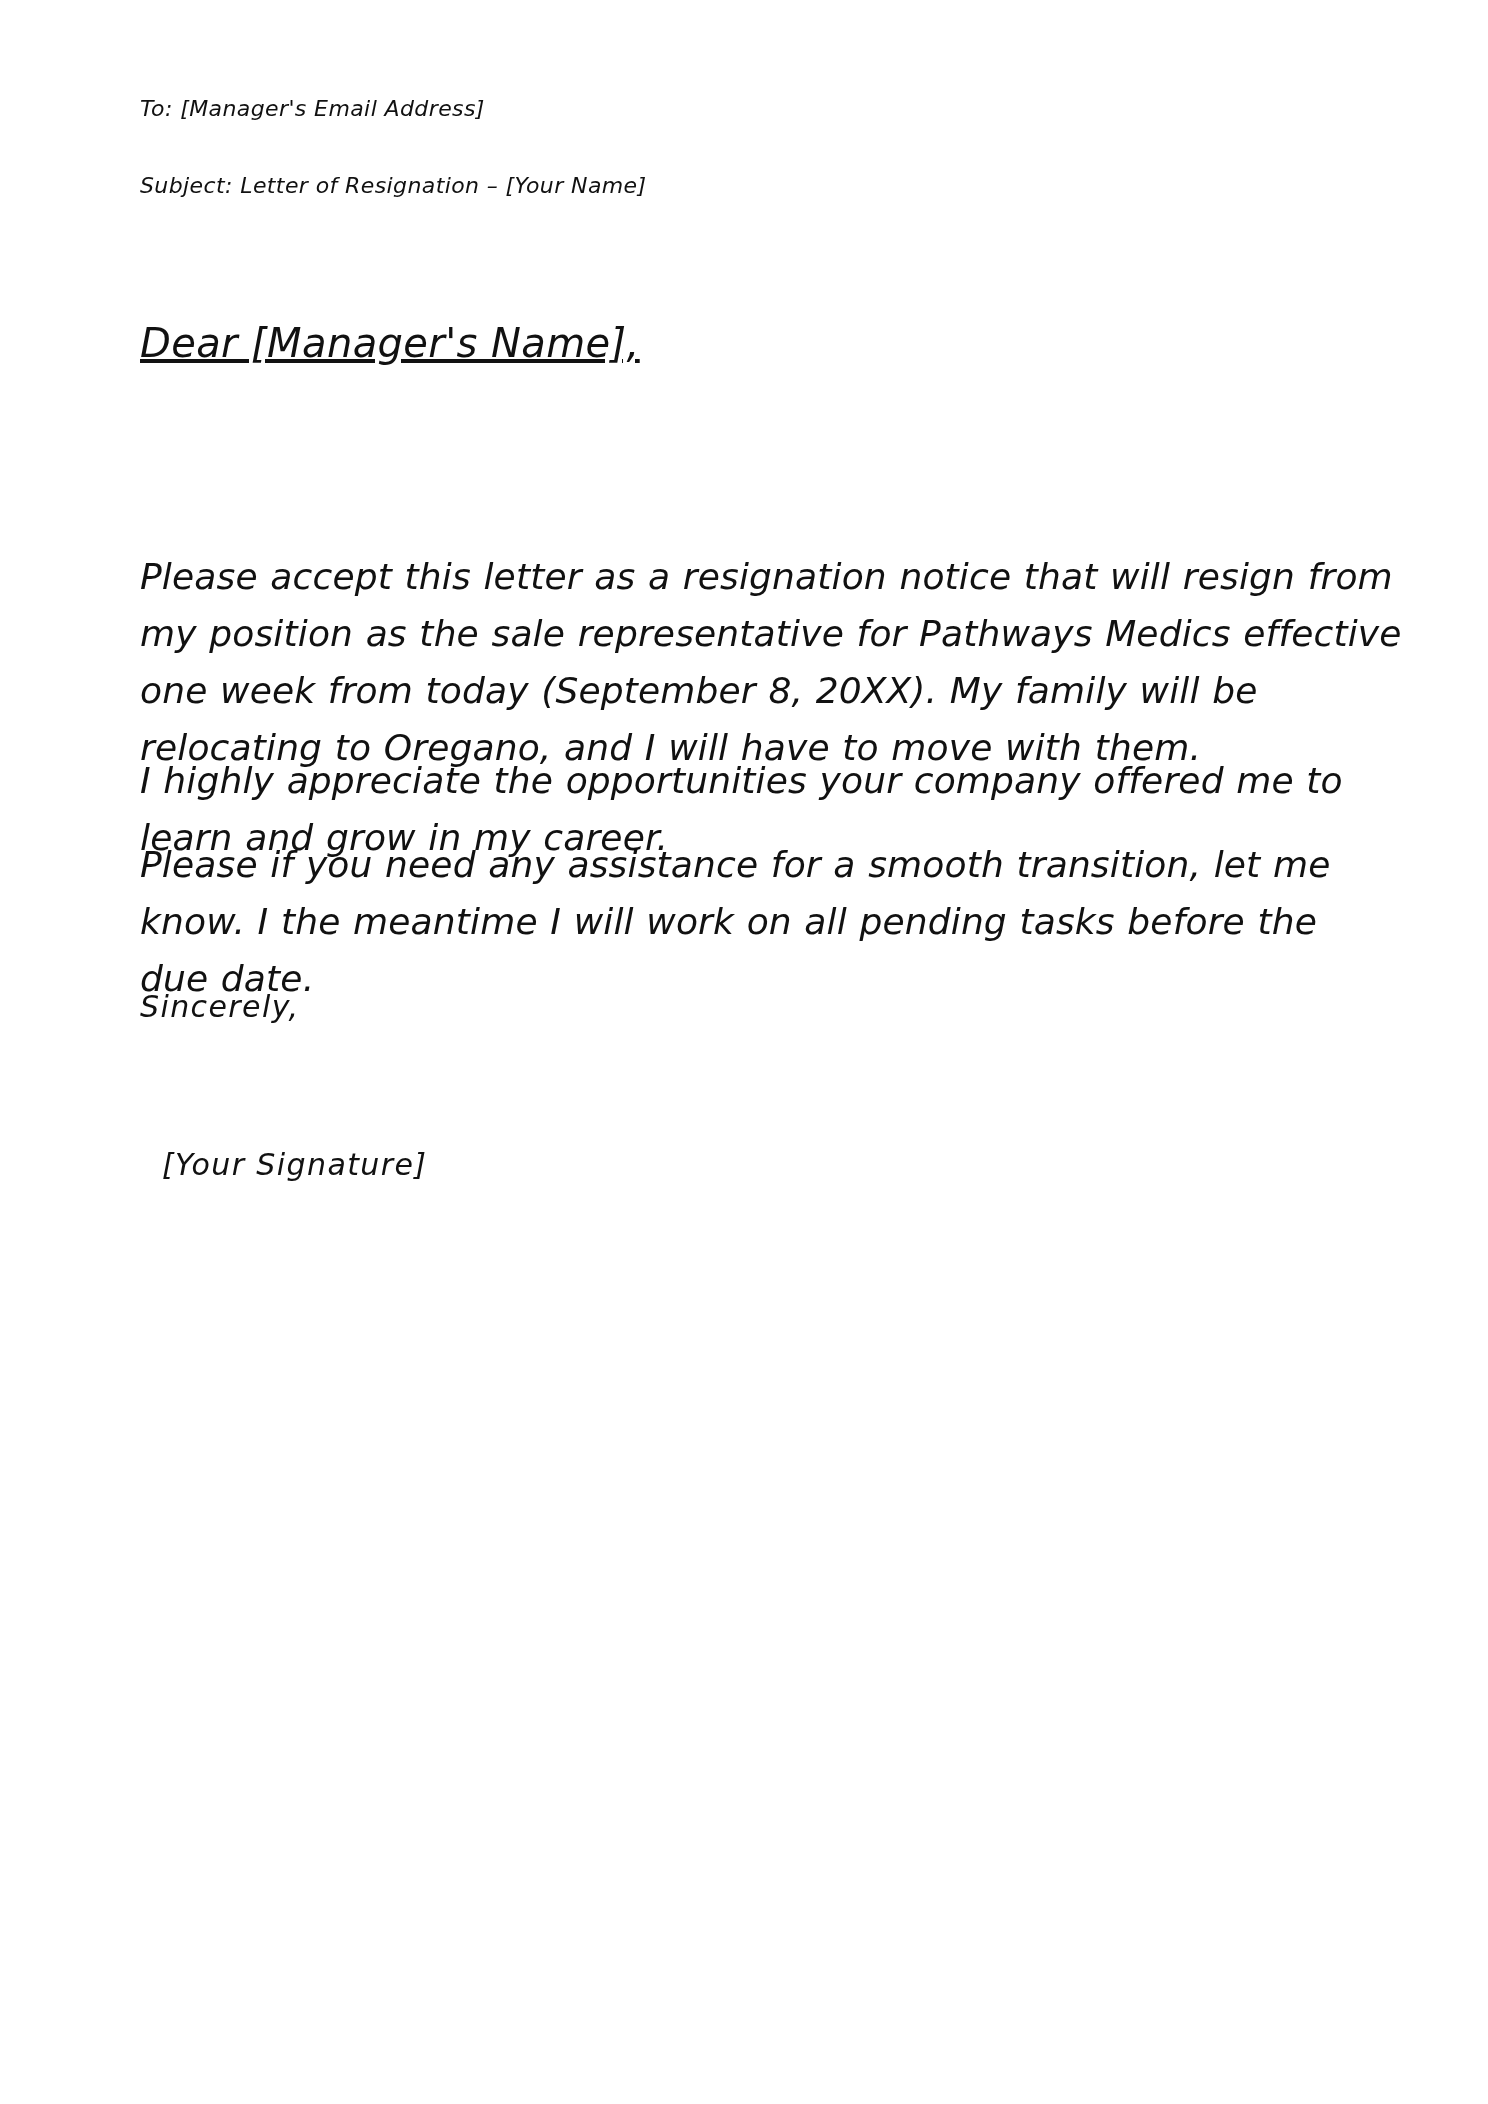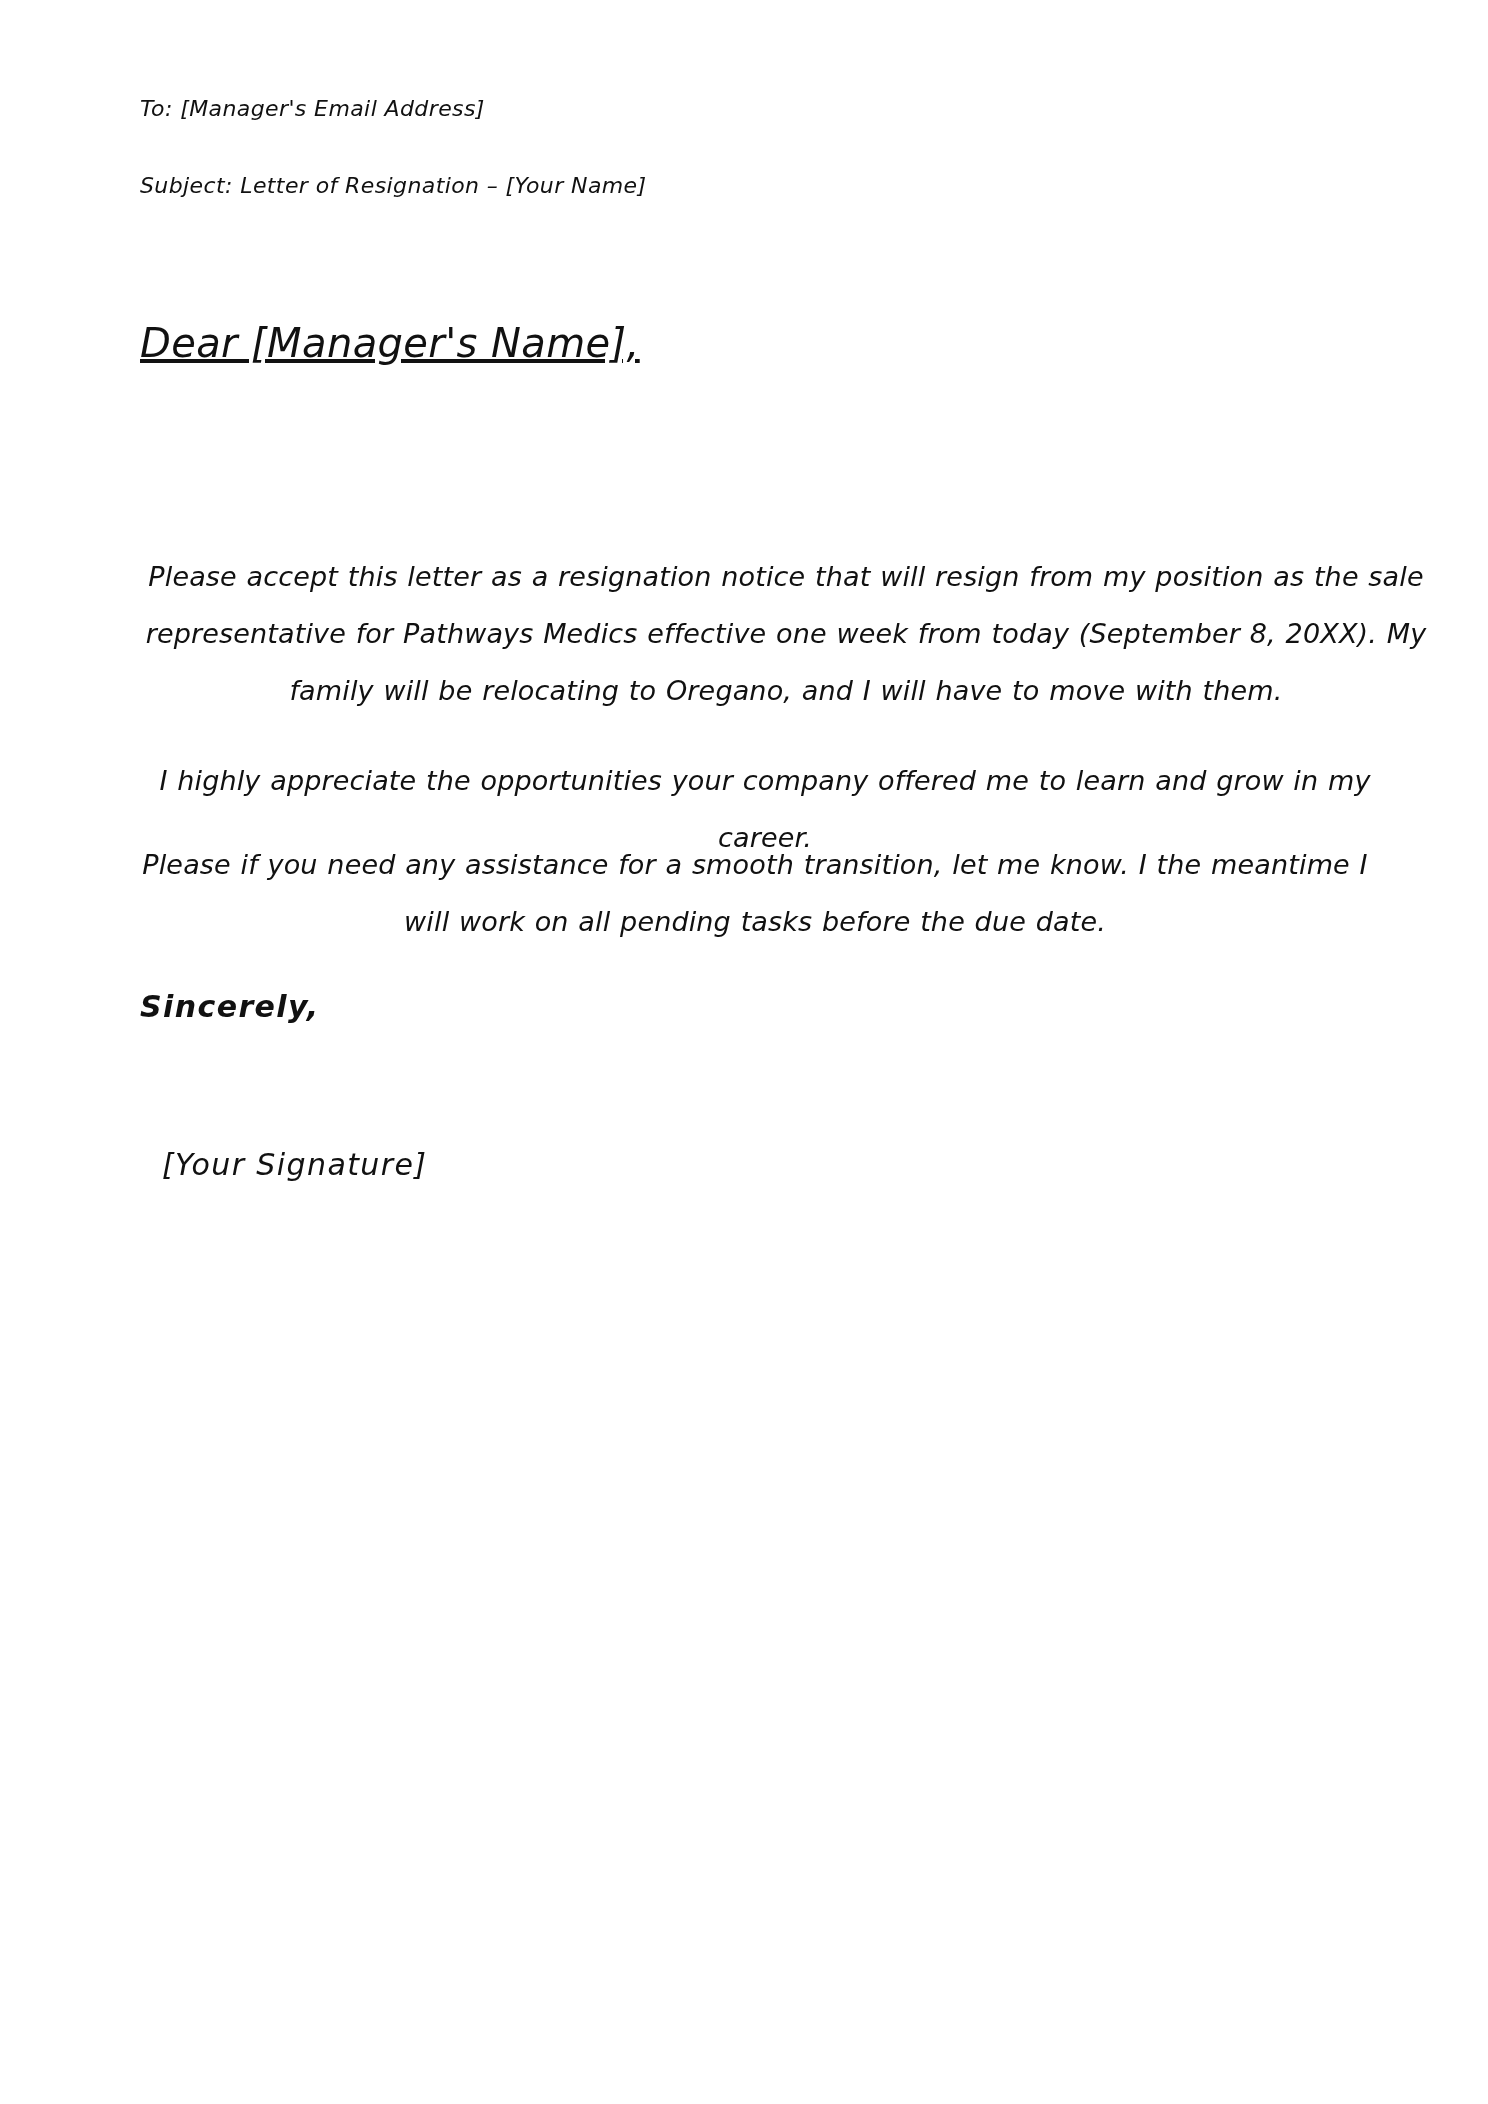--- a/index.html
+++ b/index.html
@@ -51,25 +51,25 @@
 
   .salutation-line {
     font-size: 40px;
     line-height: 57px;
     letter-spacing: 0.4px;
     white-space: nowrap;
     text-decoration: underline;
   }
 
   .body-para {
-    font-size: 27px;
+    font-size: 36px;
     line-height: 57px;
     letter-spacing: 0.15px;
     word-spacing: 1px;
-    text-align: center;
+    text-align: left;
   }
 
   .closing-line {
     font-size: 30px;
     line-height: 57px;
     letter-spacing: 1.4px;
     white-space: nowrap;
   }
 
   .signature-line {
@@ -79,21 +79,21 @@
     white-space: nowrap;
   }
 
   
   #to-line        { top: 80px; }
   #subject-line   { top: 157px; }
   #salutation     { top: 315px; }
   #para-1         { top: 548px; width: 1292px; }
   #para-2         { top: 752px; width: 1250px; font-style: italic; }
   #para-3         { top: 836px; width: 1230px; }
-  #closing        { top: 978px; font-weight: bold; }
+  #closing        { top: 978px; }
   #signature      { top: 1136px; margin-left: 22px; }
 </style>
 </head>
 <body>
 
 <div class="page">
   <div class="letter">
 
     <div class="line-block hand header-line" id="to-line">To: [Manager's Email Address]</div>
 

